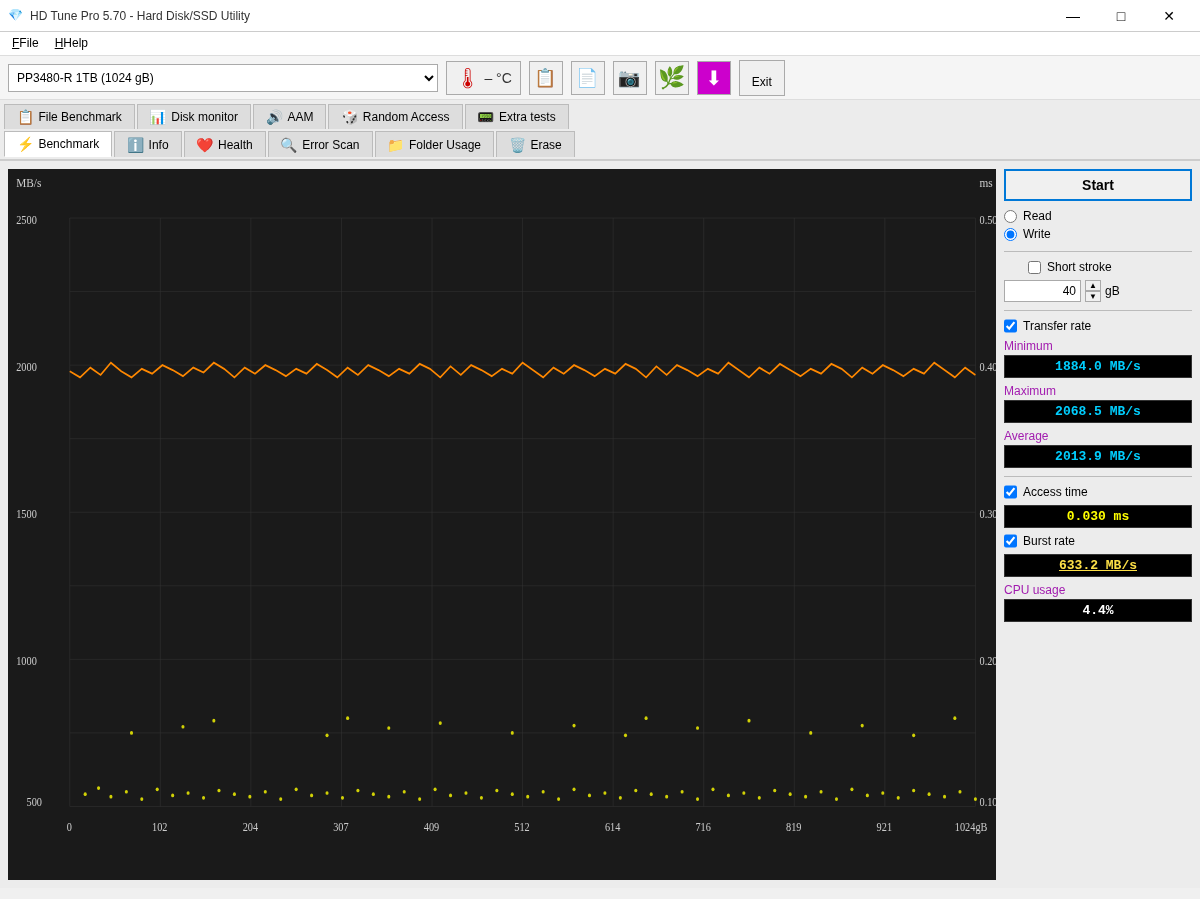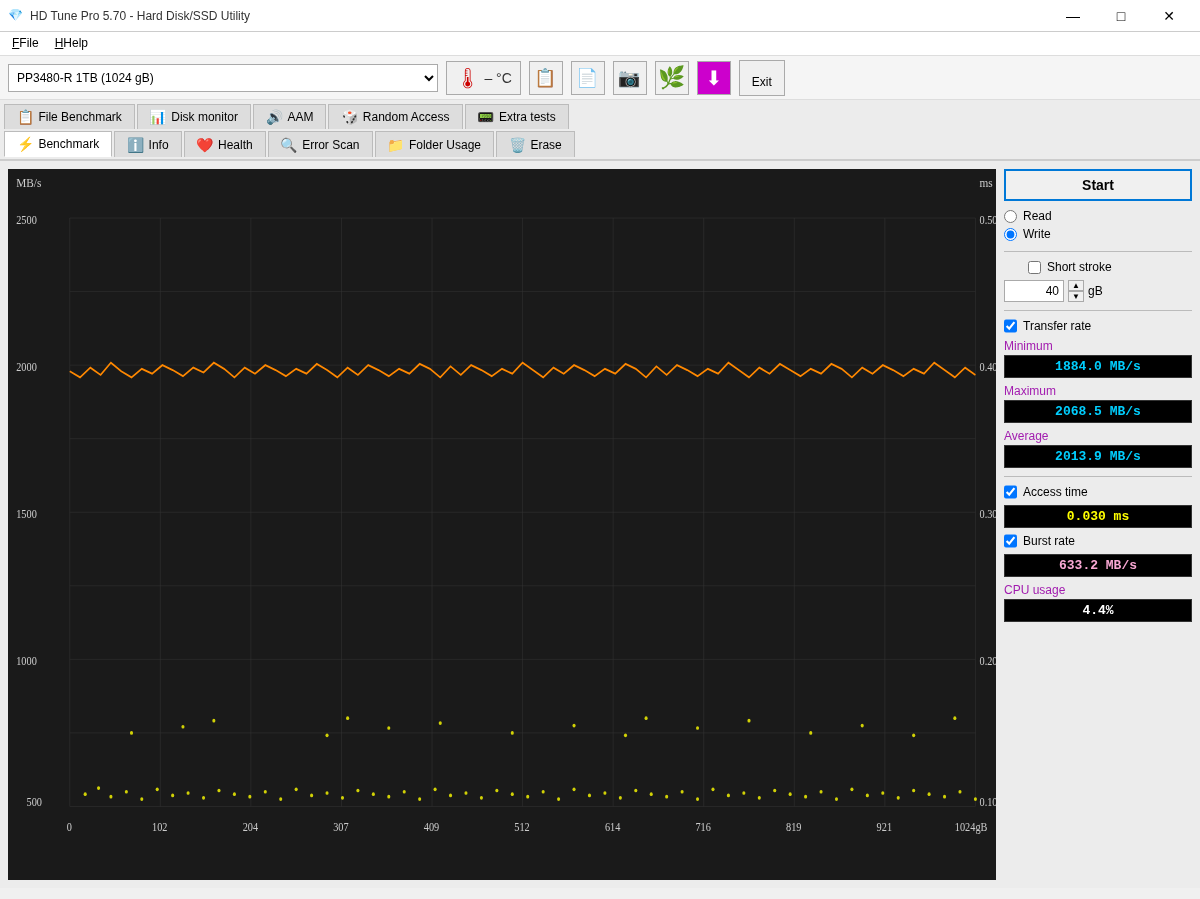--- a/index.html
+++ b/index.html
@@ -127,21 +127,21 @@
     .radio-item { display: flex; align-items: center; gap: 6px; font-size: 12px; }
     .radio-item input[type=radio] { cursor: pointer; }
 
     .short-stroke-row { display: flex; align-items: center; gap: 6px; font-size: 12px; margin-left: 24px; }
     .short-stroke-row input[type=checkbox] { cursor: pointer; }
 
     .spinbox-row {
       display: flex; align-items: center; gap: 4px;
     }
     .spinbox {
-      width: 60px; height: 22px; border: 1px solid #aaa;
+      width: 77px; height: 22px; border: 1px solid #aaa;
       background: white; font-size: 12px; padding: 2px 4px; text-align: right;
     }
     .spinbox-btns { display: flex; flex-direction: column; }
     .spinbox-btn {
       width: 16px; height: 11px; border: 1px solid #aaa; background: #f0f0f0;
       cursor: pointer; font-size: 8px; display: flex; align-items: center; justify-content: center; line-height: 1;
     }
     .unit-label { font-size: 12px; }
 
     .checkbox-row { display: flex; gap: 6px; font-size: 12px; }
@@ -150,21 +150,21 @@
     .stat-block { display: flex; flex-direction: column; gap: 2px; }
     .stat-label { font-size: 12px; color: #a21caf; }
     .stat-value {
       background: #000; color: #00cfff;
       font-size: 13px; font-weight: bold;
       padding: 3px 6px; text-align: center;
       border: 1px solid #333;
       font-family: 'Courier New', monospace;
     }
     .stat-value.yellow { color: #ffff00; }
-    .stat-value.white { color: #f9a8d4; }
+    .stat-value.white { color: #fde047; text-decoration: underline; }
     .stat-value.cpu { color: #ffffff; }
 
     .divider { border-top: 1px solid #bbb; margin: 2px 0; }
 
     
     svg.chart { width: 100%; height: 100%; }
   </style>
 </head>
 <body>
 

